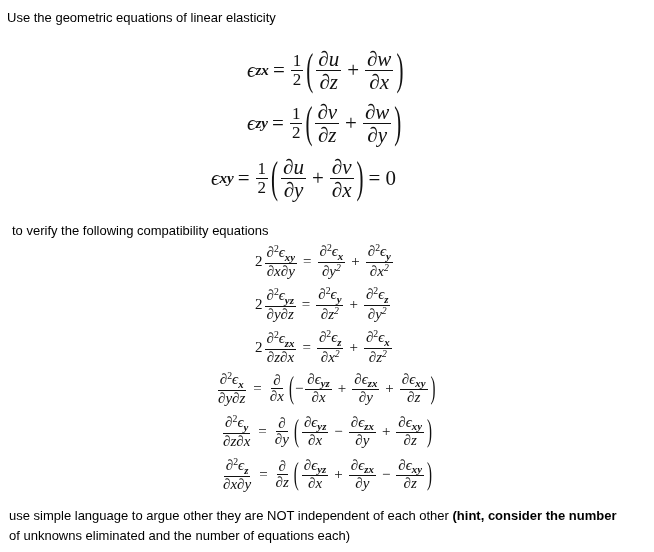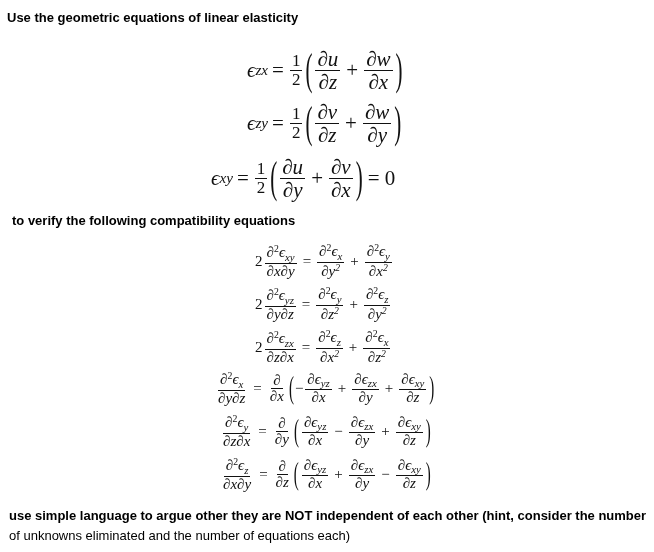--- a/index.html
+++ b/index.html
@@ -1,28 +1,28 @@
 <!DOCTYPE html>
 <html><head>
 <meta charset="utf-8">
 <style>
   html, body { margin:0; padding:0; background:#ffffff; }
   body { width:654px; height:552px; position:relative; overflow:hidden;
          font-family:"Liberation Sans", sans-serif; color:#000; }
   .txt { position:absolute; font-size:13px; line-height:18px; white-space:nowrap; }
-  .bold { font-weight:bold; }
+  .bold { font-weight:normal; }
   .eq { position:absolute; font-family:"Liberation Serif", serif; color:#111;
         display:flex; align-items:center; white-space:nowrap; }
   .it { font-style:italic; }
   .frac { display:inline-flex; flex-direction:column; align-items:center; vertical-align:middle; margin:0 2px; }
   .frac > .n { border-bottom:1.3px solid #111; padding:0 2px; line-height:1.05; }
   .frac > .d { padding:0 2px; line-height:1.05; }
   .paren { font-weight:100; transform:scaleY(2.1); display:inline-block; margin:0 1px; }
   .op { margin:0 4px; }
-  .sub { font-size:0.72em; vertical-align:-0.3em; font-style:italic; }
+  .sub { font-size:0.72em; vertical-align:-0.3em; font-style:italic;font-weight:bold; }
   .sup { font-size:0.65em; vertical-align:0.55em; }
   .big { font-size:21px; }
   .mid { font-size:17px; }
   .sm { font-size:15px; }
   .normal { font-weight:bold; }
 </style>
 </head>
 <body>
 
 <div class="txt bold" style="left:7px; top:9px;">Use the geometric equations of linear elasticity</div>
@@ -84,21 +84,21 @@
     </span>
   <span class="op">+</span>
   <span class="frac it">
       <span class="n">∂v</span>
       <span class="d">∂x</span>
     </span>
   <span class="paren">)</span>
   <span class="op">= 0</span>
 </div>
 
-<div class="txt bold" style="left:12px; top:212px;">to verify the following compatibility equations</div>
+<div class="txt bold" style="left:12px; top:222px;">to verify the following compatibility equations</div>
 
 <div class="eq sm" style="left:255px; top:243px;">
   <span>2</span>
   <span class="frac">
       <span class="n"><span>∂</span><span class="sup">2</span><span class="it">ϵ</span><span class="sub">xy</span></span>
       <span class="d it">∂x∂y</span>
     </span>
   <span class="op">=</span>
   <span class="frac">
       <span class="n"><span>∂</span><span class="sup">2</span><span class="it">ϵ</span><span class="sub">x</span></span>

